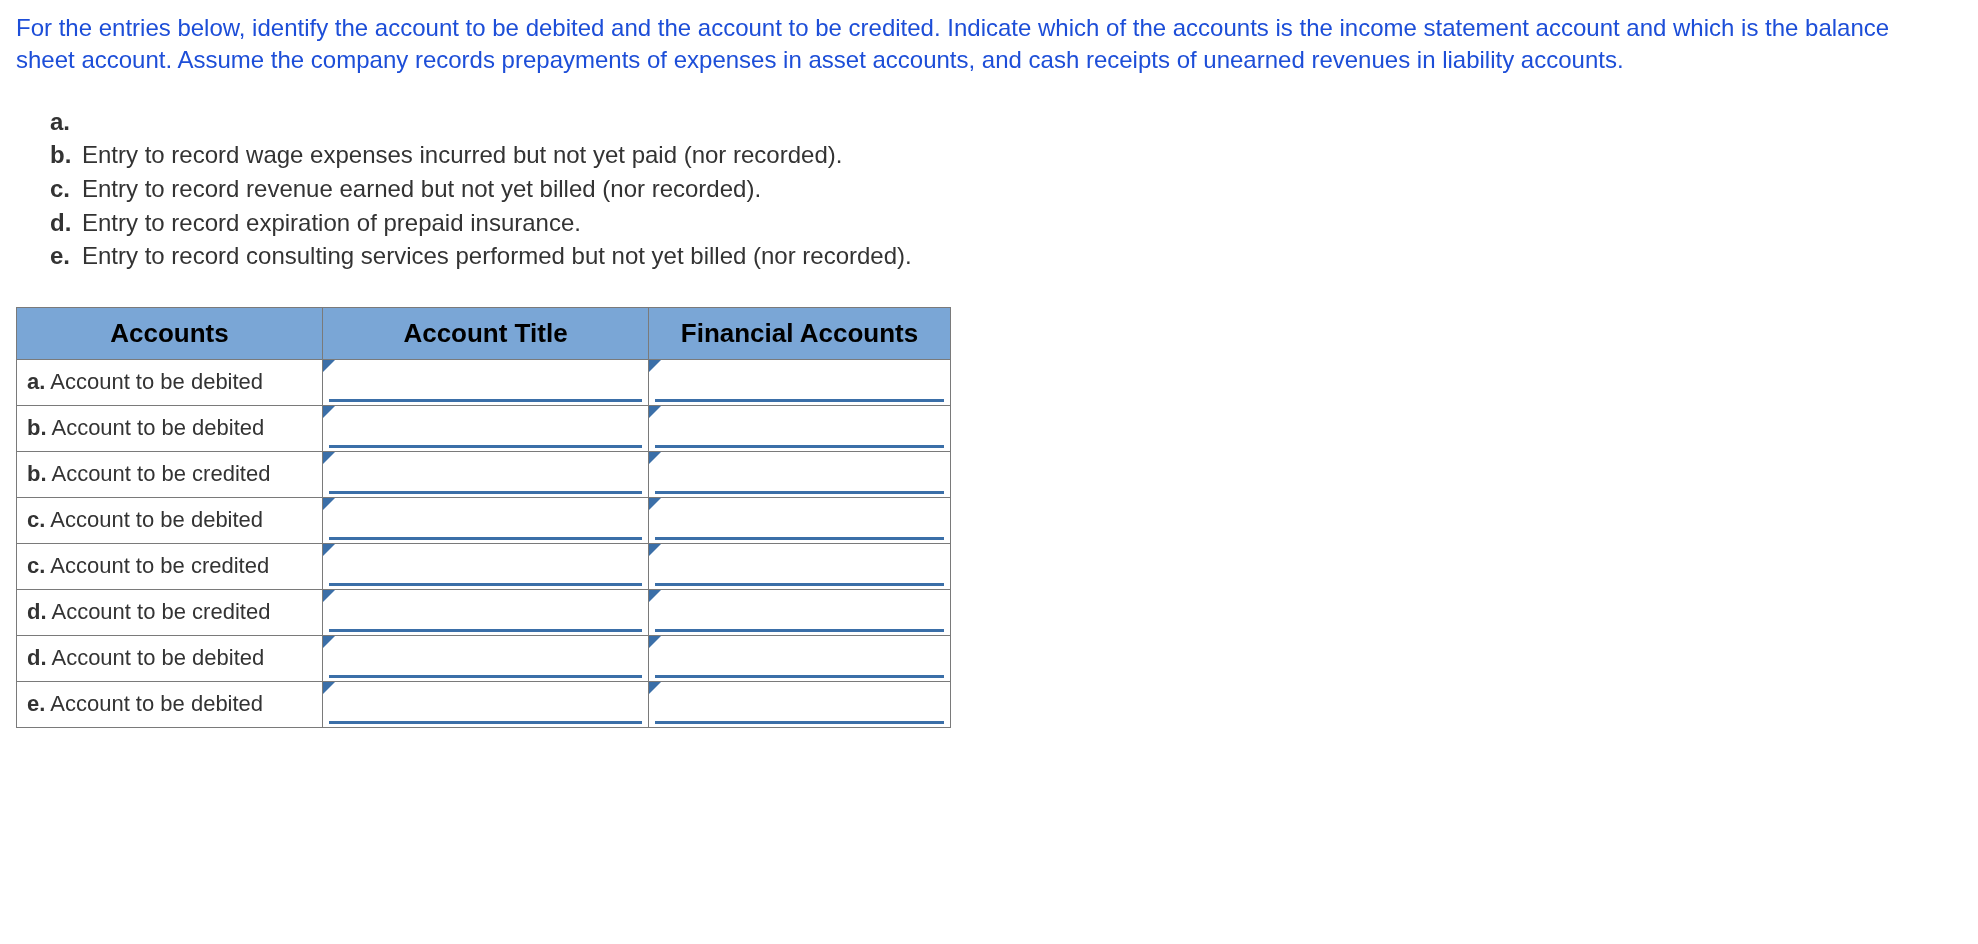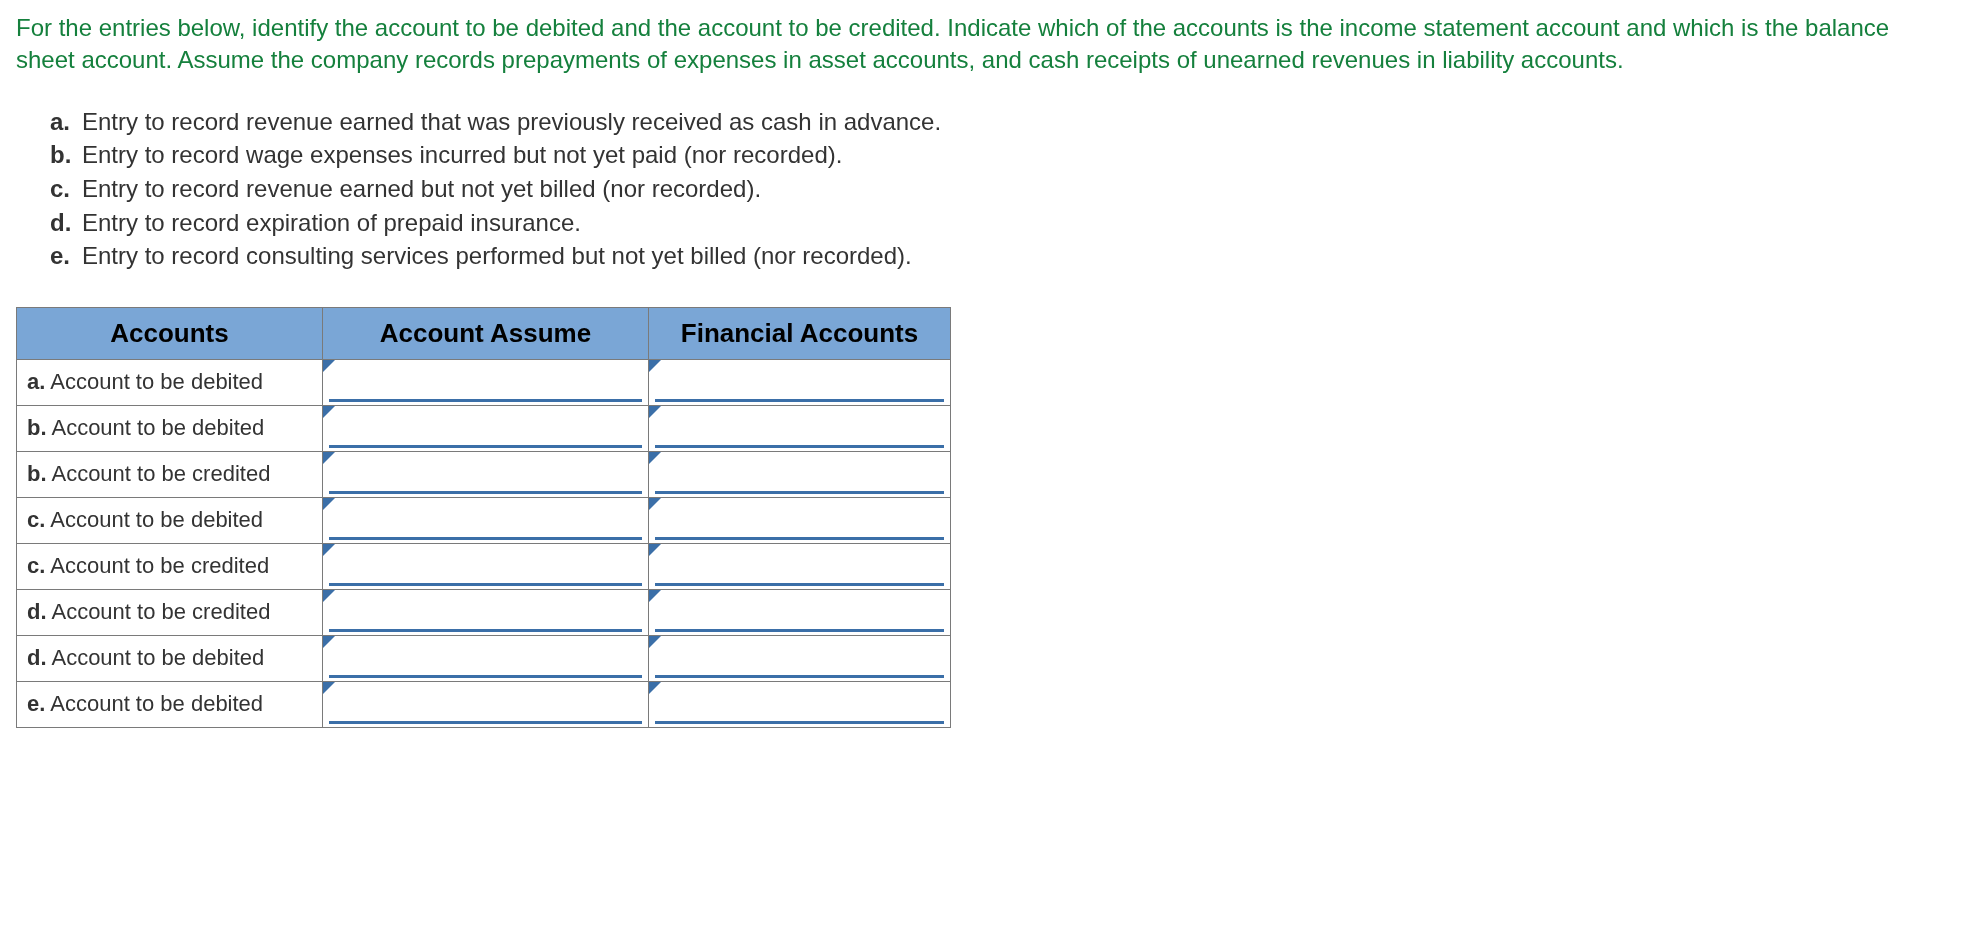--- a/index.html
+++ b/index.html
@@ -6,21 +6,21 @@
   body {
     font-family: Arial, Helvetica, sans-serif;
     color: #333;
     padding: 12px 16px;
     background: #fff;
     width: 1978px;
   }
   .instructions {
     font-size: 24px;
     line-height: 1.35;
-    color: #15803d;
+    color: #1d4ed8;
     max-width: 1920px;
     margin-bottom: 28px;
   }
   .entries-list {
     margin-left: 34px;
     margin-bottom: 34px;
   }
   .entry-item {
     font-size: 24px;
     line-height: 1.4;
@@ -107,21 +107,20 @@
   }
 </style>
 </head>
 <body>
 
 <div class="instructions">For the entries below, identify the account to be debited and the account to be credited. Indicate which of the accounts is the income statement account and which is the balance sheet account. Assume the company records prepayments of expenses in asset accounts, and cash receipts of unearned revenues in liability accounts.</div>
 
 <div class="entries-list" id="entries-list">
     <div class="entry-item">
       <span class="entry-letter">a.</span>
-      <span>Entry to record revenue earned that was previously received as cash in advance.</span>
     </div>
     <div class="entry-item">
       <span class="entry-letter">b.</span>
       <span>Entry to record wage expenses incurred but not yet paid (nor recorded).</span>
     </div>
     <div class="entry-item">
       <span class="entry-letter">c.</span>
       <span>Entry to record revenue earned but not yet billed (nor recorded).</span>
     </div>
     <div class="entry-item">
@@ -131,21 +130,21 @@
     <div class="entry-item">
       <span class="entry-letter">e.</span>
       <span>Entry to record consulting services performed but not yet billed (nor recorded).</span>
     </div>
   </div>
 
 <table class="answer-table">
   <thead>
     <tr>
       <th>Accounts</th>
-      <th>Account Assume</th>
+      <th>Account Title</th>
       <th>Financial Accounts</th>
     </tr>
   </thead>
   <tbody id="table-body">
       <tr>
         <td class="accounts-cell"><span class="row-letter">a.</span><span> Account to be debited</span></td>
         <td class="dropdown-cell">
           <div class="dropdown-inner"><div class="blue-triangle"></div><div class="blue-underline"></div><span></span></div>
         </td>
         <td class="dropdown-cell col3">

